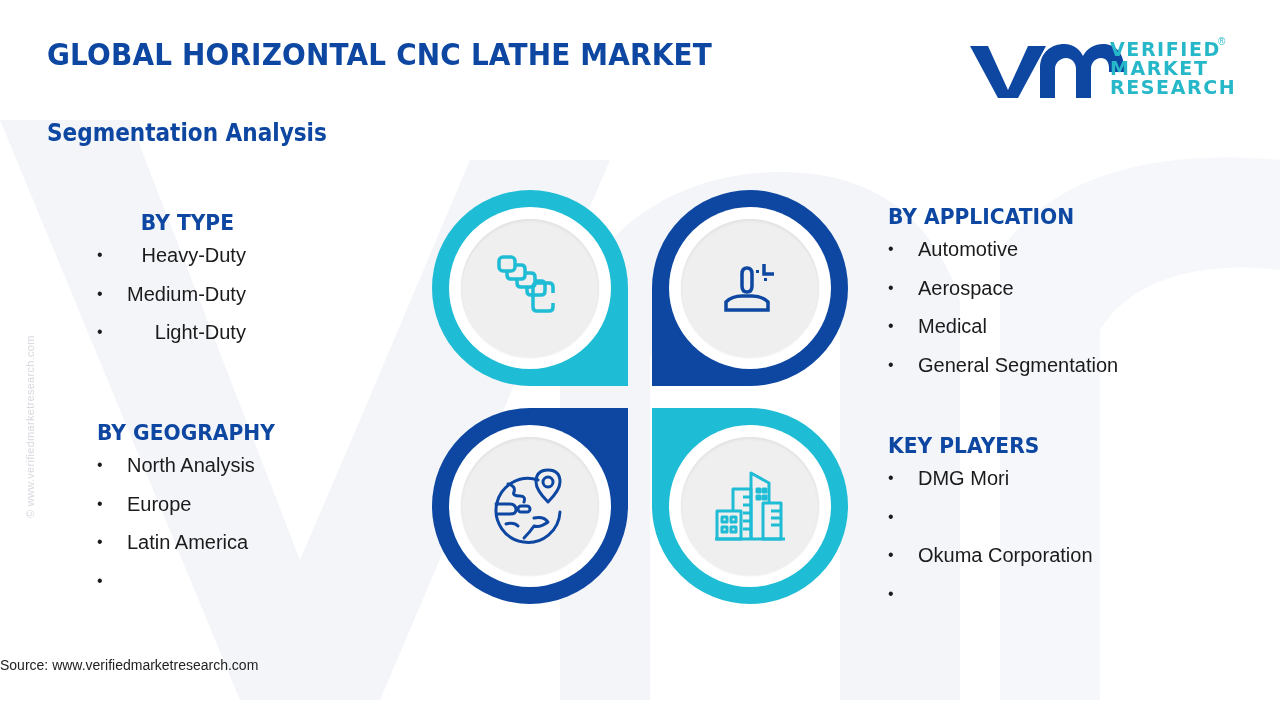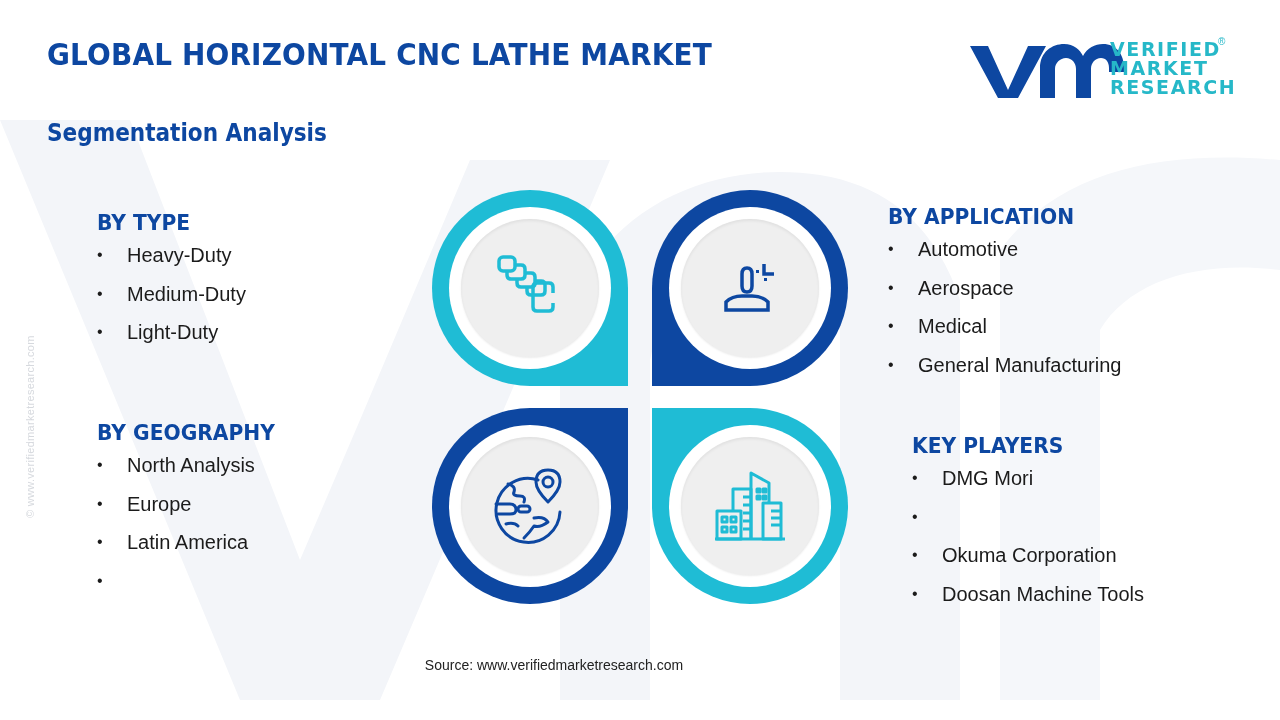--- a/index.html
+++ b/index.html
@@ -38,42 +38,42 @@
       font-size: 22px; font-weight: bold; color: #0d47a1; margin-bottom: 8px;
       font-family: "DejaVu Sans", sans-serif; transform: scaleX(0.92); transform-origin: left top; white-space: nowrap;
     }
     .segment ul { list-style: none; }
     .segment li {
       font-size: 20px; color: #1b1b1b; height: 38.5px; line-height: 24px; position: relative; padding-left: 30px;
       white-space: nowrap;
     }
     .segment li .bullet { position: absolute; left: 0; top: 0; font-size: 16px; }
 
-    .seg-type { left: 97px; top: 210px; }
+    .seg-type { left: 97px; top: 210px; text-align: right; }
     .seg-app { left: 888px; top: 204px; }
     .seg-geo { left: 97px; top: 420px; }
-    .seg-key { left: 888px; top: 433px; margin-left: 24px; }
+    .seg-key { left: 888px; top: 433px; }
 
     .petal { position: absolute; width: 196px; height: 196px; z-index: 2; }
     .petal .disc {
       position: absolute; left: 17px; top: 17px; width: 162px; height: 162px; border-radius: 50%;
       background: #ffffff;
     }
     .petal .inner {
       position: absolute; left: 29px; top: 29px; width: 138px; height: 138px; border-radius: 50%;
       background: #efefef; box-shadow: inset 0 2px 3px rgba(0,0,0,0.06), 0 1px 2px rgba(0,0,0,0.08);
       display: flex; align-items: center; justify-content: center;
     }
     .petal-tl { left: 432px; top: 190px; background: #1fbcd5; border-radius: 98px 98px 0 98px; }
     .petal-tr { left: 652px; top: 190px; background: #0d47a1; border-radius: 98px 98px 98px 0; }
     .petal-bl { left: 432px; top: 408px; background: #0d47a1; border-radius: 98px 0 98px 98px; }
     .petal-br { left: 652px; top: 408px; background: #1fbcd5; border-radius: 0 98px 98px 98px; }
 
     .source {
-      position: absolute; left: 0; width: 1108px; top: 657px; text-align: center;
+      position: absolute; left: 0; width: 1108px; top: 657px; text-align: left;
       font-size: 14px; color: #222;
     }
   </style>
 </head>
 <body>
 
 <svg class="bg-watermark" viewBox="0 0 1280 720">
   <path d="M0 120 L130 120 L300 560 L360 420 L470 160 L610 160 L380 700 L240 700 Z" fill="#f3f5f9"></path>
   <path d="M560 330 C600 200 720 160 820 175 C900 188 940 240 960 300 L960 700 L840 700 L840 330 C830 290 790 270 750 272 C700 275 660 310 650 360 L650 700 L560 700 Z" fill="#f3f5f9"></path>
   <path d="M1000 250 C1060 170 1160 150 1280 160 L1280 270 C1200 260 1130 280 1100 330 L1100 700 L1000 700 Z" fill="#f5f7fa"></path>
@@ -103,41 +103,41 @@
     <li><span class="bullet">•</span><span>Light-Duty</span></li>
   </ul>
 </div>
 
 <div class="segment seg-app">
   <h3>BY APPLICATION</h3>
   <ul>
     <li><span class="bullet">•</span><span>Automotive</span></li>
     <li><span class="bullet">•</span><span>Aerospace</span></li>
     <li><span class="bullet">•</span><span>Medical</span></li>
-    <li><span class="bullet">•</span><span>General Manufacturing</span></li>
+    <li><span class="bullet">•</span><span>General Segmentation</span></li>
   </ul>
 </div>
 
 <div class="segment seg-geo">
   <h3>BY GEOGRAPHY</h3>
   <ul>
     <li><span class="bullet">•</span><span>North Analysis</span></li>
     <li><span class="bullet">•</span><span>Europe</span></li>
     <li><span class="bullet">•</span><span>Latin America</span></li>
     <li><span class="bullet">•</span></li>
   </ul>
 </div>
 
 <div class="segment seg-key">
   <h3>KEY PLAYERS</h3>
   <ul>
     <li><span class="bullet">•</span><span>DMG Mori</span></li>
     <li><span class="bullet">•</span></li>
     <li><span class="bullet">•</span><span>Okuma Corporation</span></li>
-    <li><span class="bullet">•</span><span>Doosan Machine Tools</span></li>
+    <li><span class="bullet">•</span></li>
   </ul>
 </div>
 
 <div class="petal petal-tl">
   <div class="disc"></div>
   <div class="inner">
     <svg width="70" height="70" viewBox="0 0 70 70" fill="none" stroke="#1fbcd5" stroke-width="3.5" stroke-linejoin="round">
       <rect x="4" y="4" width="16" height="14" rx="4"></rect>
       <path d="M12 18 L12 22 Q12 26 16 26 L26 26 Q30 26 30 22 L30 16 Q30 12 26 12 L20 12"></path>
       <path d="M22 26 L22 30 Q22 34 26 34 L36 34 Q40 34 40 30 L40 24 Q40 20 36 20 L30 20"></path>

